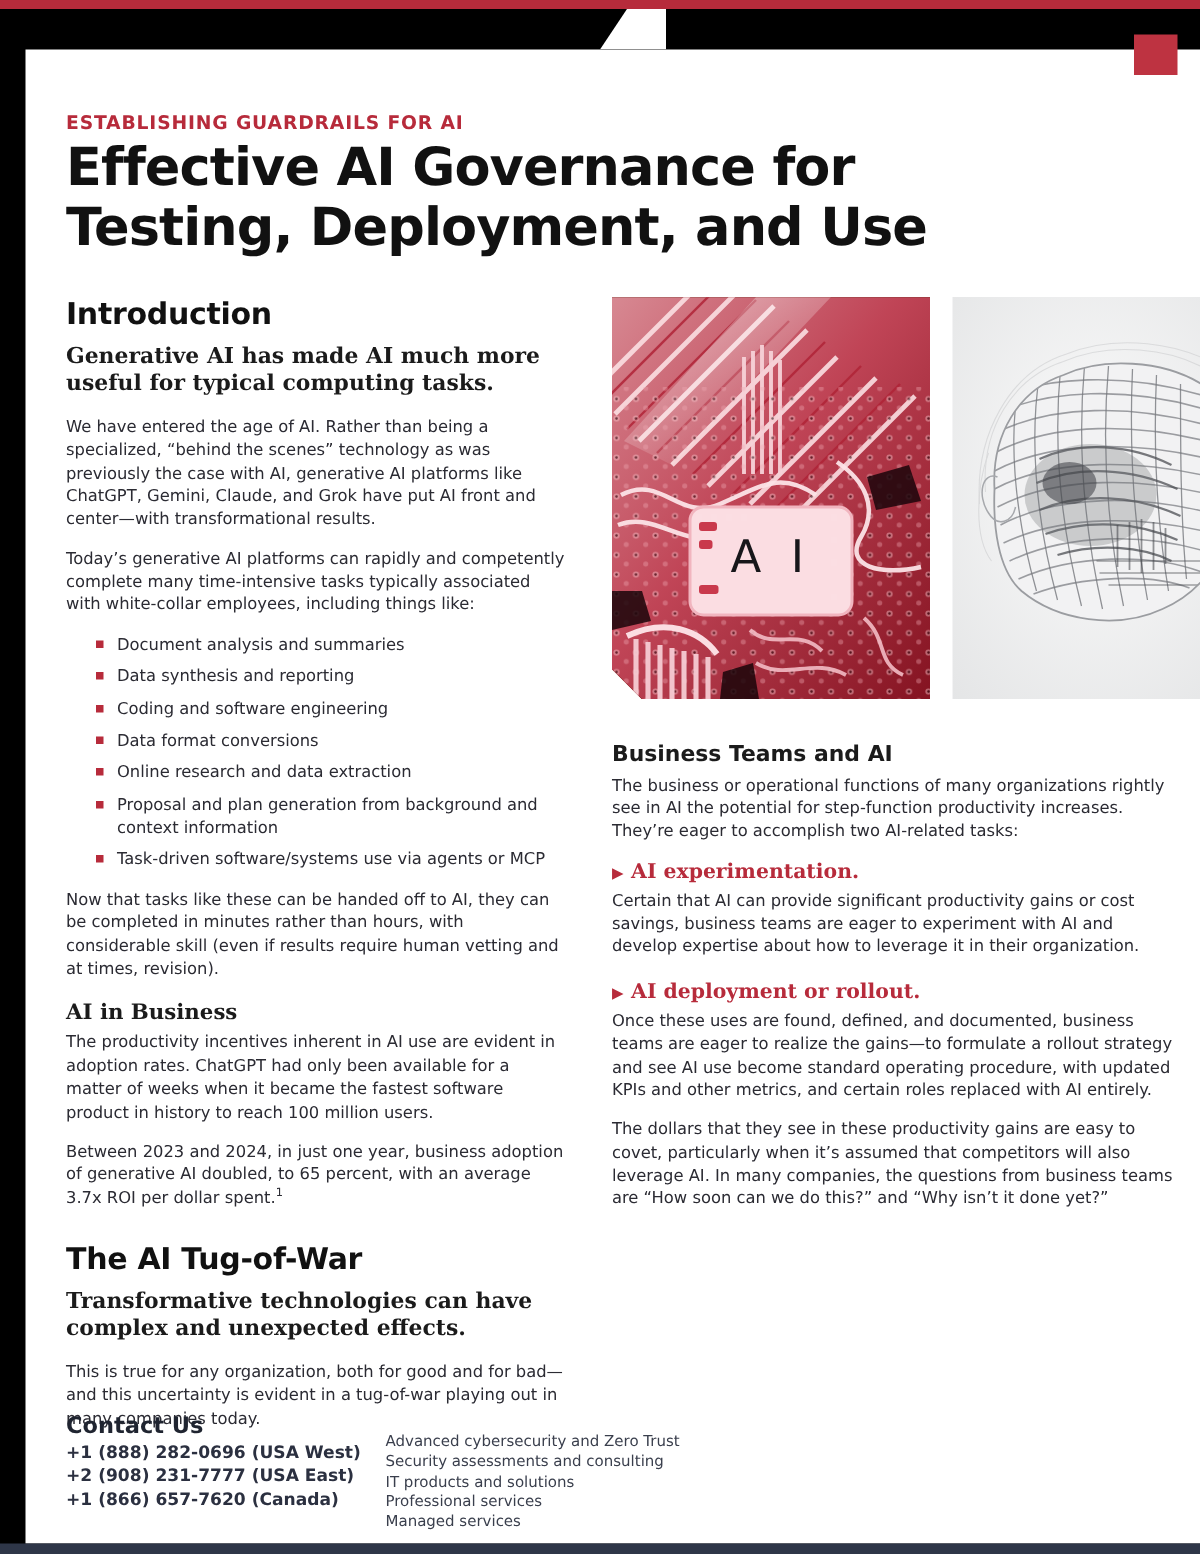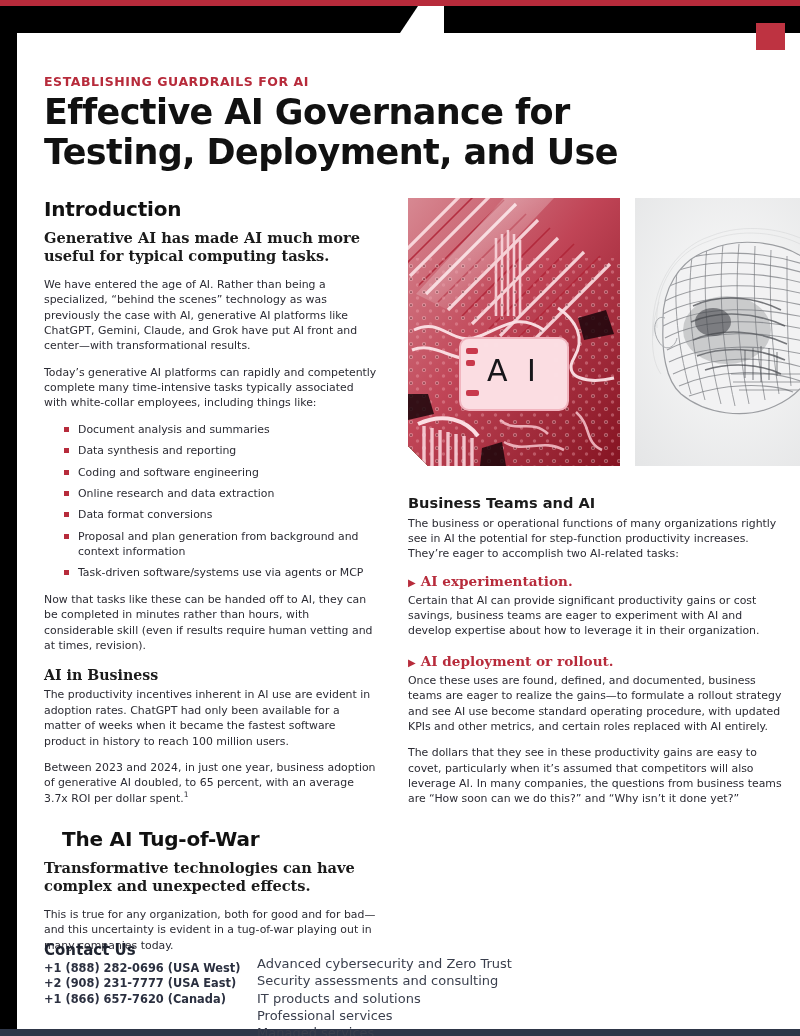--- a/index.html
+++ b/index.html
@@ -221,21 +221,21 @@
   .contact-line {
     font-family: "DejaVu Sans", "Liberation Sans", sans-serif;
     font-weight: bold;
     font-size: 11.4px;
     line-height: 1.35;
     color: #2b3040;
   }
   .services-block { position: absolute; left: 213px; top: 14px; width: 300px; }
   .service-line {
     font-family: "DejaVu Sans", "Liberation Sans", sans-serif;
-    font-size: 13px;
+    font-size: 10px;
     line-height: 1.33;
     color: #3a3f4d;
   }
 </style>
 </head>
 <body>
 
 <div id="page-frame">
   <div id="top-red-rule"></div>
   <div id="top-black-band"></div>
@@ -256,33 +256,33 @@
 
       <h2 class="sec-h">Introduction</h2>
       <h3 class="deck">Generative AI has made AI much more useful for typical computing tasks.</h3>
       <p class="body">We have entered the age of AI. Rather than being a specialized, “behind the scenes” technology as was previously the case with AI, generative AI platforms like ChatGPT, Gemini, Claude, and Grok have put AI front and center—with transformational results.</p>
       <p class="body">Today’s generative AI platforms can rapidly and competently complete many time-intensive tasks typically associated with white-collar employees, including things like:</p>
 
       <ul class="bullets" id="task-bullets">
           <li>Document analysis and summaries</li>
           <li>Data synthesis and reporting</li>
           <li>Coding and software engineering</li>
+          <li>Data format conversions</li>
           <li>Online research and data extraction</li>
-          <li>Data format conversions</li>
           <li>Proposal and plan generation from background and context information</li>
           <li>Task-driven software/systems use via agents or MCP</li>
         </ul>
 
       <p class="body">Now that tasks like these can be handed off to AI, they can be completed in minutes rather than hours, with considerable skill (even if results require human vetting and at times, revision).</p>
 
       <h4 class="sub-h">AI in Business</h4>
       <p class="body">The productivity incentives inherent in AI use are evident in adoption rates. ChatGPT had only been available for a matter of weeks when it became the fastest software product in history to reach 100 million users.</p>
       <p class="body"><span>Between 2023 and 2024, in just one year, business adoption of generative AI doubled, to 65 percent, with an average 3.7x ROI per dollar spent.</span><sup>1</sup></p>
 
-      <h2 class="sec-h" style="margin-top:22px;margin-left:18px;">The AI Tug-of-War</h2>
+      <h2 class="sec-h" style="margin-top:22px;">The AI Tug-of-War</h2>
       <h3 class="deck">Transformative technologies can have complex and unexpected effects.</h3>
       <p class="body">This is true for any organization, both for good and for bad—and this uncertainty is evident in a tug-of-war playing out in many companies today.</p>
     </div>
 
     <div id="img-row">
 
       <div class="fig" id="fig-circuit">
         <svg viewBox="0 0 212 268" preserveAspectRatio="none" aria-hidden="true">
           <defs>
             <linearGradient id="cbg" x1="0" y1="0" x2="1" y2="1">

